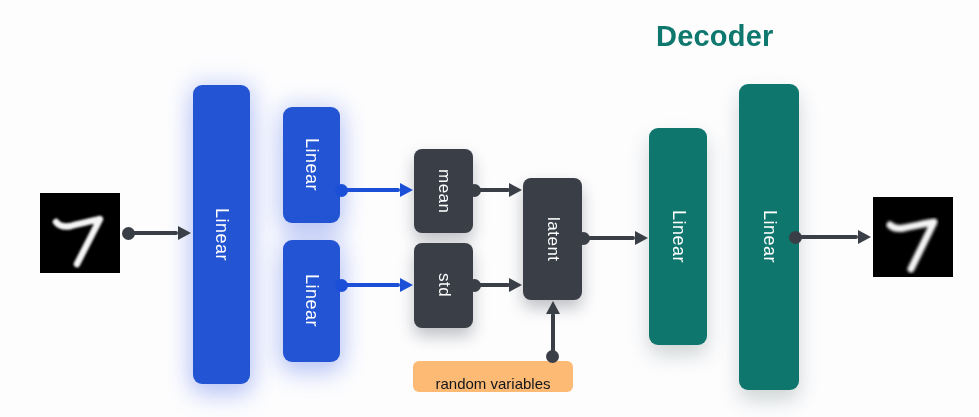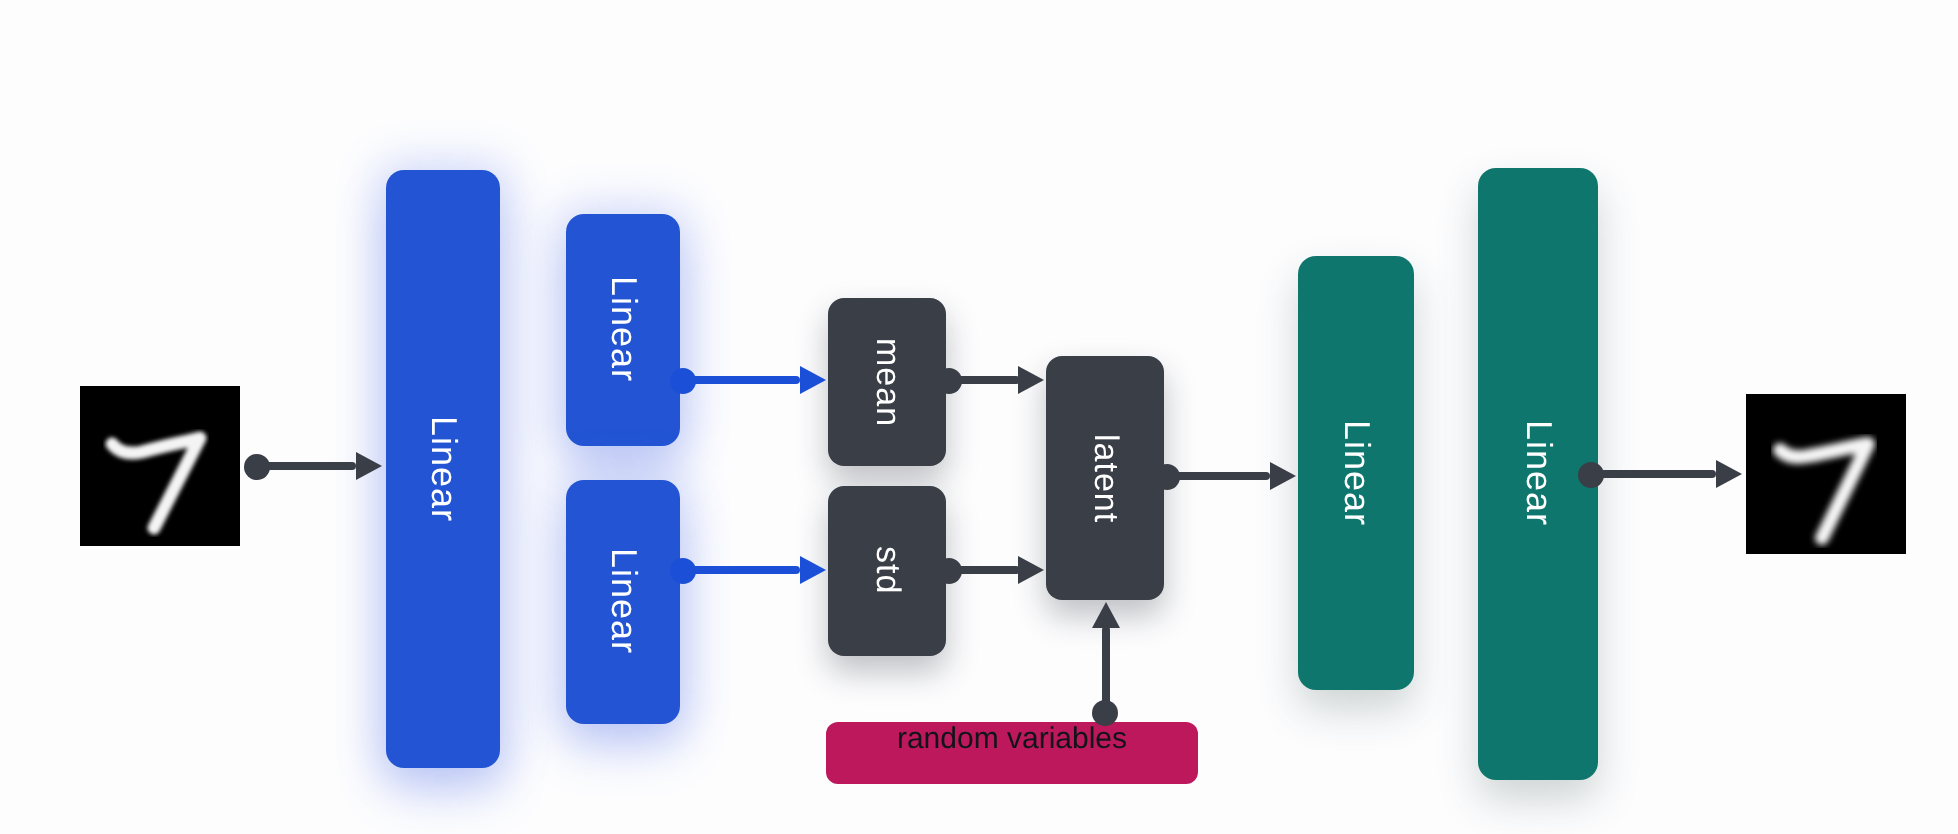--- a/index.html
+++ b/index.html
@@ -67,24 +67,24 @@
     width:80px;height:80px;
     background:#000;
   }
   .digit-left {left:40px; top:193px;}
   .digit-right{left:873px;top:197px;}
   .digit svg{display:block;}
 
   .note{
     position:absolute;
     left:413px;top:361px;
-    width:186px;height:31px;
-    background:#be185d;
+    width:160px;height:31px;
+    background:#fdba74;
     border-radius:6px;
-    display:flex;align-items:flex-start;justify-content:center;
+    display:flex;align-items:flex-end;justify-content:center;
     font-size:15px;
     color:#111418;
   }
 
   
   .aline{position:absolute;height:4px;background:#3a3f47;border-radius:2px;}
   .aline.v{width:4px;height:auto;}
   .adot{position:absolute;width:13px;height:13px;border-radius:50%;background:#3a3f47;}
   .ahead-r{position:absolute;width:0;height:0;
     border-top:7px solid transparent;border-bottom:7px solid transparent;
@@ -94,20 +94,21 @@
     border-bottom:13px solid #3a3f47;}
   .blue-arrow .aline{background:#1b4fd8;}
   .blue-arrow .adot{background:#1b4fd8;}
   .blue-arrow .ahead-r{border-left-color:#1b4fd8;}
 </style>
 </head>
 <body>
 
 <div class="canvas">
 
+  <div class="title decoder">Decoder</div>
 
   <div class="digit digit-left">
     <svg width="80" height="80" viewBox="0 0 80 80">
       <defs>
           <filter id="blur1">
             <feGaussianBlur stdDeviation="1.1"></feGaussianBlur>
           </filter>
         </defs>
       <rect x="0" y="0" width="80" height="80" fill="#000"></rect>
       <path d="M16,29 C20,34 26,34 31,33 C41,30 52,28 60,26 L37,71" fill="none" stroke="#f4f4f4" stroke-width="6.5" stroke-linecap="round" stroke-linejoin="round" filter="url(#blur1)"></path>

